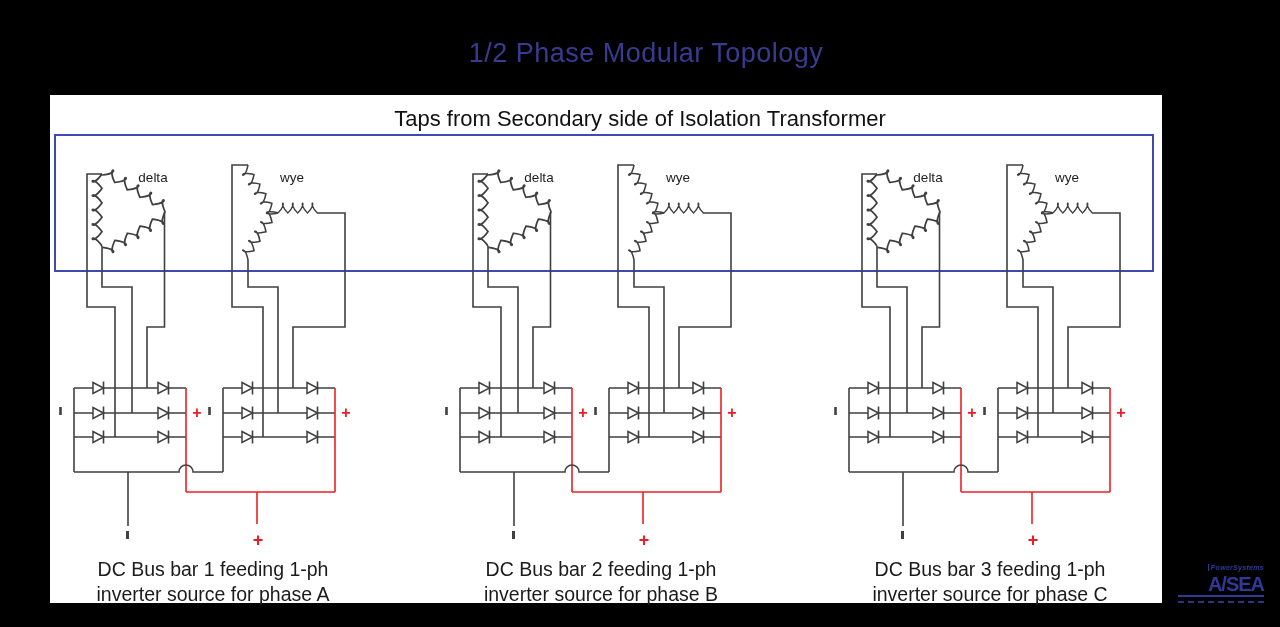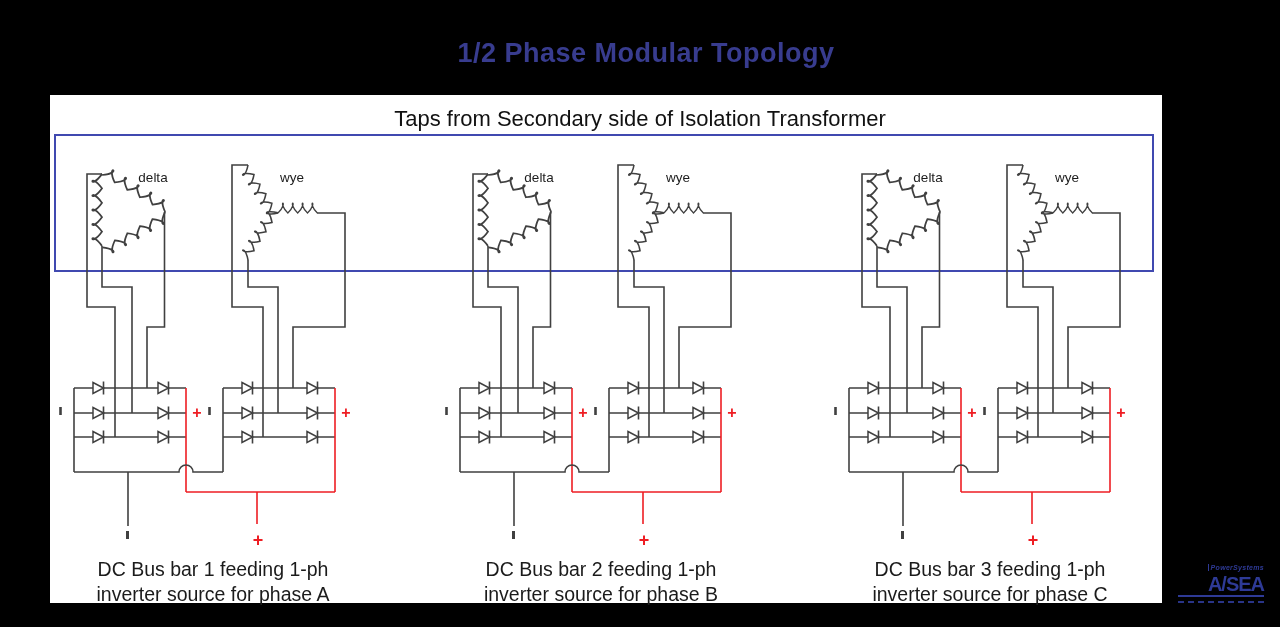--- a/index.html
+++ b/index.html
@@ -1,19 +1,19 @@
 <!DOCTYPE html>
 <html><head>
 <meta charset="utf-8">
 <style>
   html,body{margin:0;padding:0;background:#000;}
   body{width:1280px;height:627px;position:relative;overflow:hidden;
        font-family:"Liberation Sans", sans-serif;}
   .title{position:absolute;left:0;right:0;top:38px;text-align:center;
-         font-size:27px;font-weight:700;letter-spacing:.5px;color:#383c8f;padding-left:12px;}
+         font-size:27px;font-weight:400;letter-spacing:.5px;color:#383c8f;padding-left:12px;}
   .panel{position:absolute;left:50px;top:95px;width:1112px;height:508px;background:#fff;}
   .banner{position:absolute;left:0;right:0;top:106px;text-align:center;
           font-size:22px;color:#111;}
   svg.diagram{position:absolute;left:0;top:0;}
   .logo{position:absolute;right:16px;top:556px;width:86px;text-align:right;color:#2e3a96;}
   .logo-top{font-size:7px;font-style:italic;font-weight:700;letter-spacing:.3px;
             border-left:1.5px solid #2e3a96;display:inline-block;padding-left:2px;}
   .logo-main{font-size:20px;font-weight:700;line-height:20px;
              letter-spacing:-1px;border-bottom:2px solid #2e3a96;padding-bottom:1px;}
   .logo-rule{margin-top:2px;border-bottom:2px dashed #2e3a96;height:2px;opacity:.9;}

